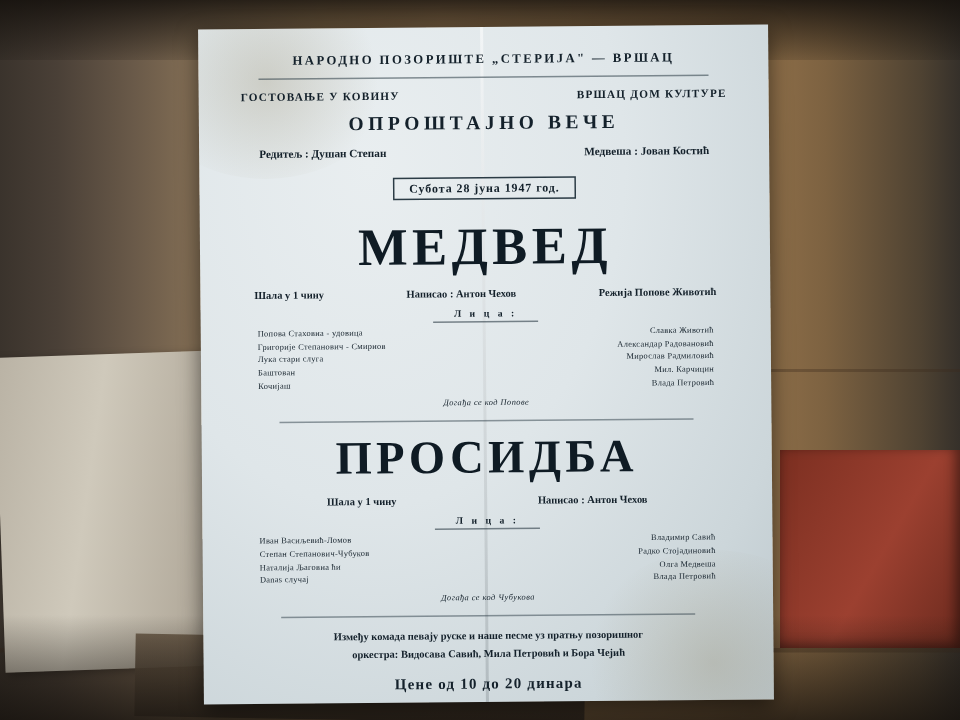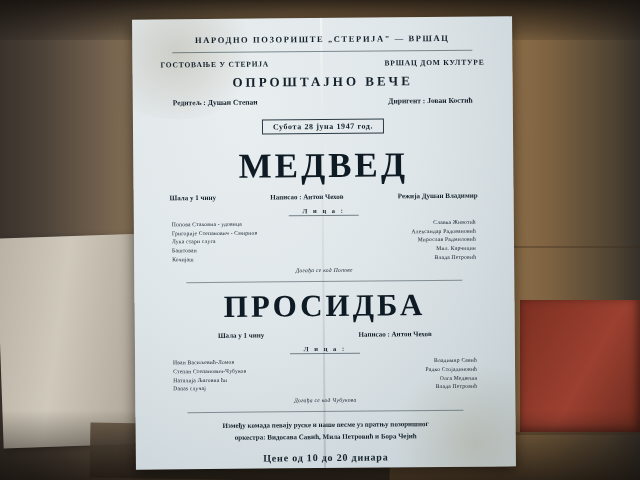--- a/index.html
+++ b/index.html
@@ -226,39 +226,39 @@
     <div class="poster-stain" style="left:-40px;top:-30px;width:170px;height:130px;"></div>
     <div class="poster-stain" style="left:250px;top:350px;width:180px;height:150px;"></div>
     <div class="poster-fold" style="left:188px;"></div>
 
     <div class="poster-inner">
 
       <div class="line-head">НАРОДНО ПОЗОРИШТЕ „СТЕРИЈА" — ВРШАЦ</div>
       <div class="rule"></div>
 
       <div class="row-two">
-        <span>ГОСТОВАЊЕ У СТЕРИЈА</span>
+        <span>ГОСТОВАЊЕ У КОВИНУ</span>
         <span>ВРШАЦ ДОМ КУЛТУРЕ</span>
       </div>
 
       <div class="title-med">ОПРОШТАЈНО ВЕЧЕ</div>
 
       <div class="row-credit">
         <span>Редитељ : Душан Степан</span>
-        <span>Диригент : Јован Костић</span>
+        <span>Медвеша : Јован Костић</span>
       </div>
 
       <div class="date-box">Субота 28 јуна 1947 год.</div>
 
       <div class="big-title">МЕДВЕД</div>
 
       <div class="row-sub">
         <span>Шала у 1 чину</span>
         <span>Написао : Антон Чехов</span>
-        <span>Режија Душан Владимир</span>
+        <span>Режија Попове Животић</span>
       </div>
 
       <div class="lica-label">Л и ц а :</div>
       <div class="lica-rule"></div>
 
       <div class="cast">
         <div class="cast-row">
           <span class="cast-role">Попова Стаховна - удовица</span>
           <span class="cast-actor">Славка Животић</span>
         </div>

